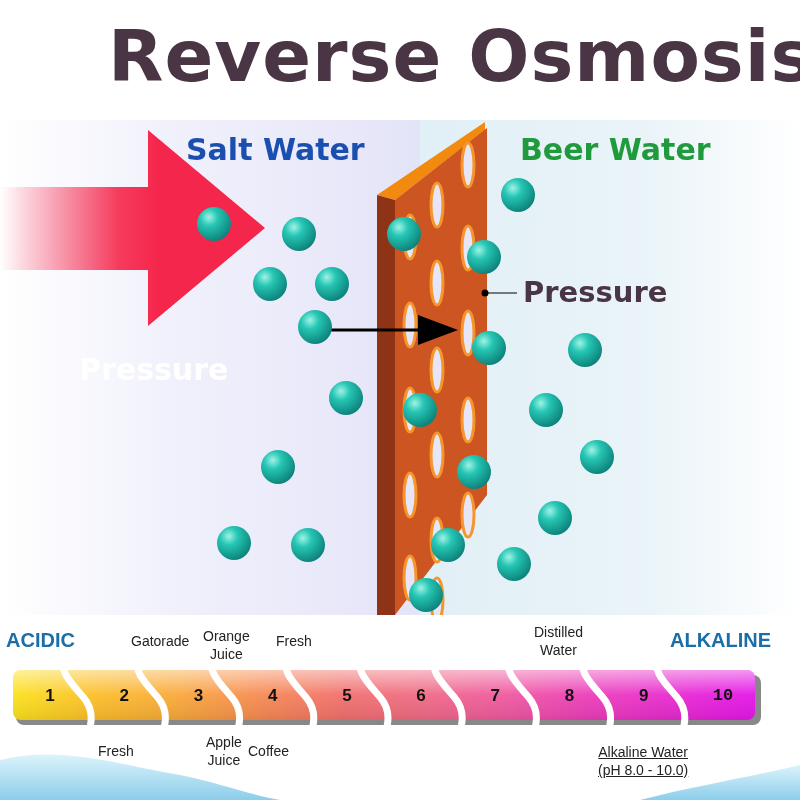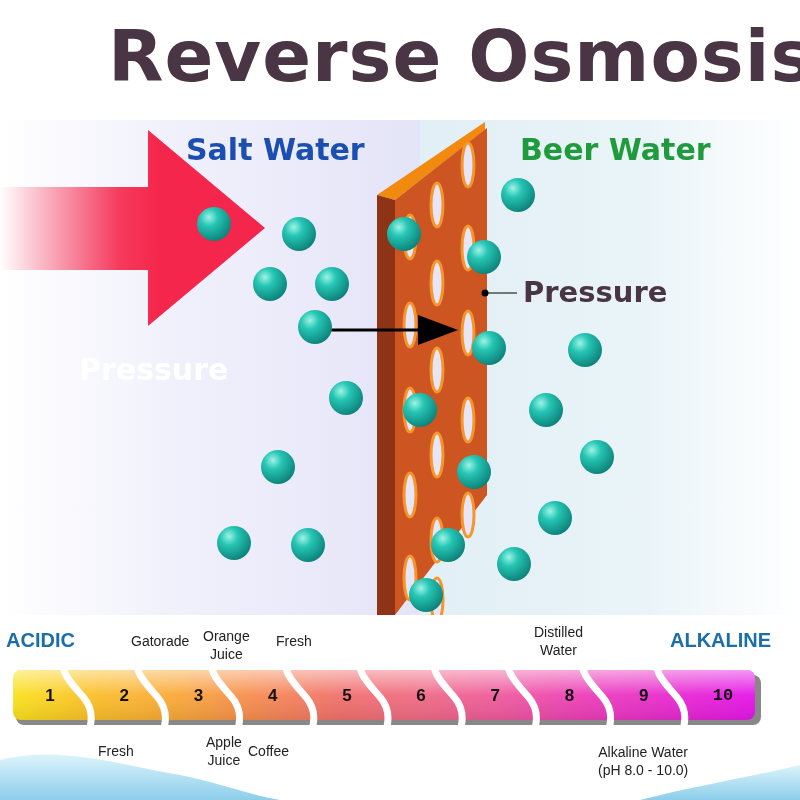--- a/index.html
+++ b/index.html
@@ -172,14 +172,14 @@
     </div>
 
   <div class="ph-text" style="left:131px; top:17px;">Gatorade</div>
   <div class="ph-text" style="left:203px; top:12px;">Orange<br>Juice</div>
   <div class="ph-text" style="left:276px; top:17px;">Fresh</div>
   <div class="ph-text" style="left:504px; top:8px;margin-left:30px;">Distilled<br>Water</div>
 
   <div class="ph-text" style="left:98px; top:127px;">Fresh</div>
   <div class="ph-text" style="left:206px; top:118px;">Apple<br>Juice</div>
   <div class="ph-text" style="left:248px; top:127px;">Coffee</div>
-  <div class="ph-text" style="left:598px; top:128px;">Alkaline Water<br>(pH 8.0 - 10.0)</div>
+  <div class="ph-text" style="left:598px; top:128px;text-decoration:underline;">Alkaline Water<br>(pH 8.0 - 10.0)</div>
 </div>
 
 </body></html>

